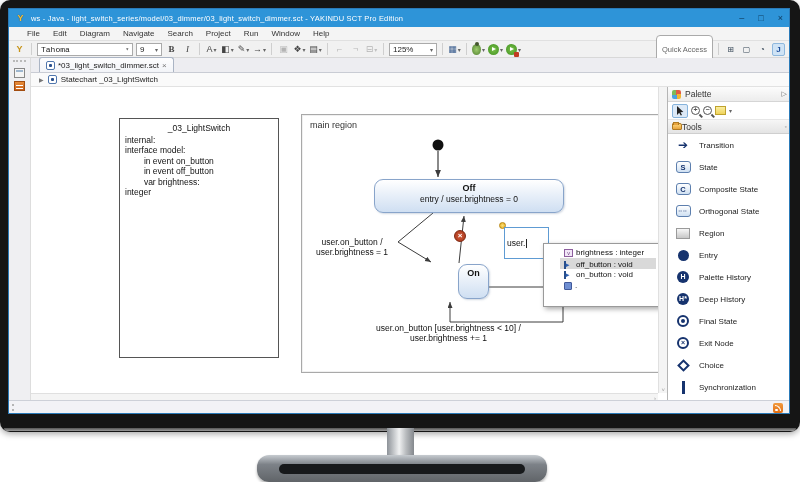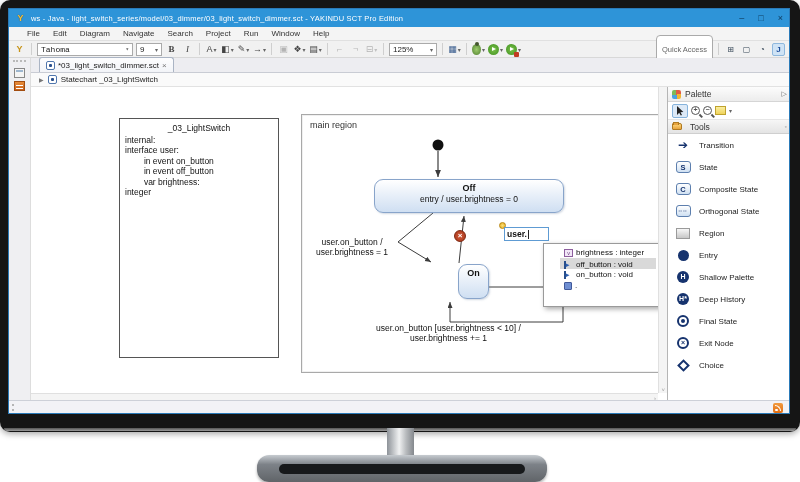--- a/index.html
+++ b/index.html
@@ -127,22 +127,22 @@
   .state.on  { left:403px; top:177px; width:31px; height:35px;margin-left:24px; }
 
   .tr-label { position:absolute; font-size:8.5px; line-height:10px; color:#111; white-space:nowrap;text-align:center; }
   .tr1 { left:285px; top:150px; }
   .tr2 { left:345px; top:236px; }
 
   .error-badge { position:absolute; left:423px; top:143px; width:12px; height:12px; border-radius:50%;
     background:radial-gradient(#d55c3b,#a33418); border:1px solid #7e2711; color:#fff;
     font-size:8px; font-weight:bold; line-height:10px; text-align:center; }
 
-  .edit-box { position:absolute; left:473px; top:140px; width:45px; height:14px; background:#fff;
-    border:1px solid #5e9bd3; font-size:8.5px; padding:1px 2px; color:#111; display:flex; align-items:center;font-weight:bold; }
+  .edit-box { position:absolute; left:473px; top:140px; width:45px; height:32px; background:#fff;
+    border:1px solid #5e9bd3; font-size:8.5px; padding:1px 2px; color:#111; display:flex; align-items:center; }
   .caret { width:1px; height:9px; background:#222; margin-left:1px; }
   .edit-marker { position:absolute; left:468px; top:135px; width:7px; height:7px; border-radius:50%;
     background:radial-gradient(#fbe07a,#e3a918); border:1px solid #b9860f; }
 
   .assist { position:absolute; left:512px; top:156px; width:130px; height:64px; background:#fff;
     border:1px solid #9a9a9a; box-shadow:2px 2px 5px rgba(0,0,0,.35); padding:3px 16px; }
   .assist .row { display:flex; align-items:center; gap:3px; height:11px; padding:0 4px; font-size:8px; color:#111; }
   .assist .row.selected { background:#d9d9d9;align-items:flex-end; }
   .ic-var { width:9px; height:8px; border:1px solid #8d5f9e; background:#f2e7f7; font-size:5.5px;
     line-height:6px; text-align:center; color:#6b3f7d; flex:0 0 auto; }
@@ -161,21 +161,21 @@
   .pal-toolrow { height:18px; display:flex; align-items:center; gap:3px; padding:0 4px;
     border-bottom:1px solid #e6e6e6; }
   .cursor-tool { width:16px; height:14px; background:#dce9f7; border:1px solid #86b3dc; border-radius:2px;
     display:flex; align-items:center; justify-content:center; }
   .mag { position:relative; width:9px; height:9px; border:1.5px solid #555; border-radius:50%;
     font-style:normal; font-size:7px; font-weight:bold; color:#555; line-height:6px; text-align:center; }
   .mag::after { content:""; position:absolute; width:4px; height:1.5px; background:#555;
     transform:rotate(45deg); right:-4px; bottom:-2px; }
   .note-tool { width:11px; height:9px; background:linear-gradient(#fbeea0,#efd35b); border:1px solid #bfa22e; }
   .tools-header { height:14px; background:linear-gradient(#f6f6f6,#e4e4e4); border-bottom:1px solid #cfcfcf;
-    display:flex; align-items:center; gap:8px; padding:0 4px; font-size:8.5px; color:#333; }
+    display:flex; align-items:center; gap:0; padding:0 4px; font-size:8.5px; color:#333; }
   .folder-ic { width:10px; height:7px; background:linear-gradient(#ffd77a,#e8a33d); border:1px solid #b07a21;
     border-radius:1px 2px 1px 1px; position:relative; }
   .folder-ic::before { content:""; position:absolute; left:0; top:-2px; width:4px; height:2px;
     background:#e8a33d; border:1px solid #b07a21; border-bottom:none; }
   .tools-pin { margin-left:auto; font-size:7px; color:#888; }
   .pal-item { height:22px; display:flex; align-items:center; gap:5px; padding-left:4px; }
   .pal-ic { width:22px; display:flex; align-items:center; justify-content:center; flex:0 0 auto; }
   .pal-item .plabel { font-size:8px; color:#222; }
   .ic-transition { font-size:12px; font-weight:bold; color:#16336e; line-height:10px; }
   .ic-state { width:15px; height:12px; border:1px solid #5d7fae; border-radius:3px;
@@ -341,21 +341,21 @@
     </div>
 
     <div class="main">
 
       <div class="canvas">
 
         <div class="spec">
           <div class="spec-title">_03_LightSwitch</div>
           <div class="line">internal:</div>
           <div class="line"></div>
-          <div class="line">interface user:</div>
+          <div class="line">interface model:</div>
           <div class="line">        in event on_button</div>
           <div class="line">        in event off_button</div>
           <div class="line">        var brightness:</div>
           <div class="line">integer</div>
         </div>
 
         <div class="region">
           <div class="region-label">main region</div>
         </div>
 
@@ -480,21 +480,21 @@
         <div class="pal-item">
           <span class="pal-ic">
               <span class="ic-entry"></span>
             </span>
           <span class="plabel">Entry</span>
         </div>
         <div class="pal-item">
           <span class="pal-ic">
               <span class="ic-hist">H</span>
             </span>
-          <span class="plabel">Shallow Palette</span>
+          <span class="plabel">Palette History</span>
         </div>
         <div class="pal-item">
           <span class="pal-ic">
               <span class="ic-hist">H*</span>
             </span>
           <span class="plabel">Deep History</span>
         </div>
         <div class="pal-item">
           <span class="pal-ic">
               <span class="ic-final"></span>
@@ -505,20 +505,26 @@
           <span class="pal-ic">
               <span class="ic-exit">×</span>
             </span>
           <span class="plabel">Exit Node</span>
         </div>
         <div class="pal-item">
           <span class="pal-ic">
               <span class="ic-choice"></span>
             </span>
           <span class="plabel">Choice</span>
+        </div>
+        <div class="pal-item">
+          <span class="pal-ic">
+              <span class="ic-sync"></span>
+            </span>
+          <span class="plabel">Synchronization</span>
         </div>
       </div>
     </div>
 
     <div class="statusbar">
       <div class="status-grip"></div>
       <div class="notify"></div>
     </div>
 
   </div>

